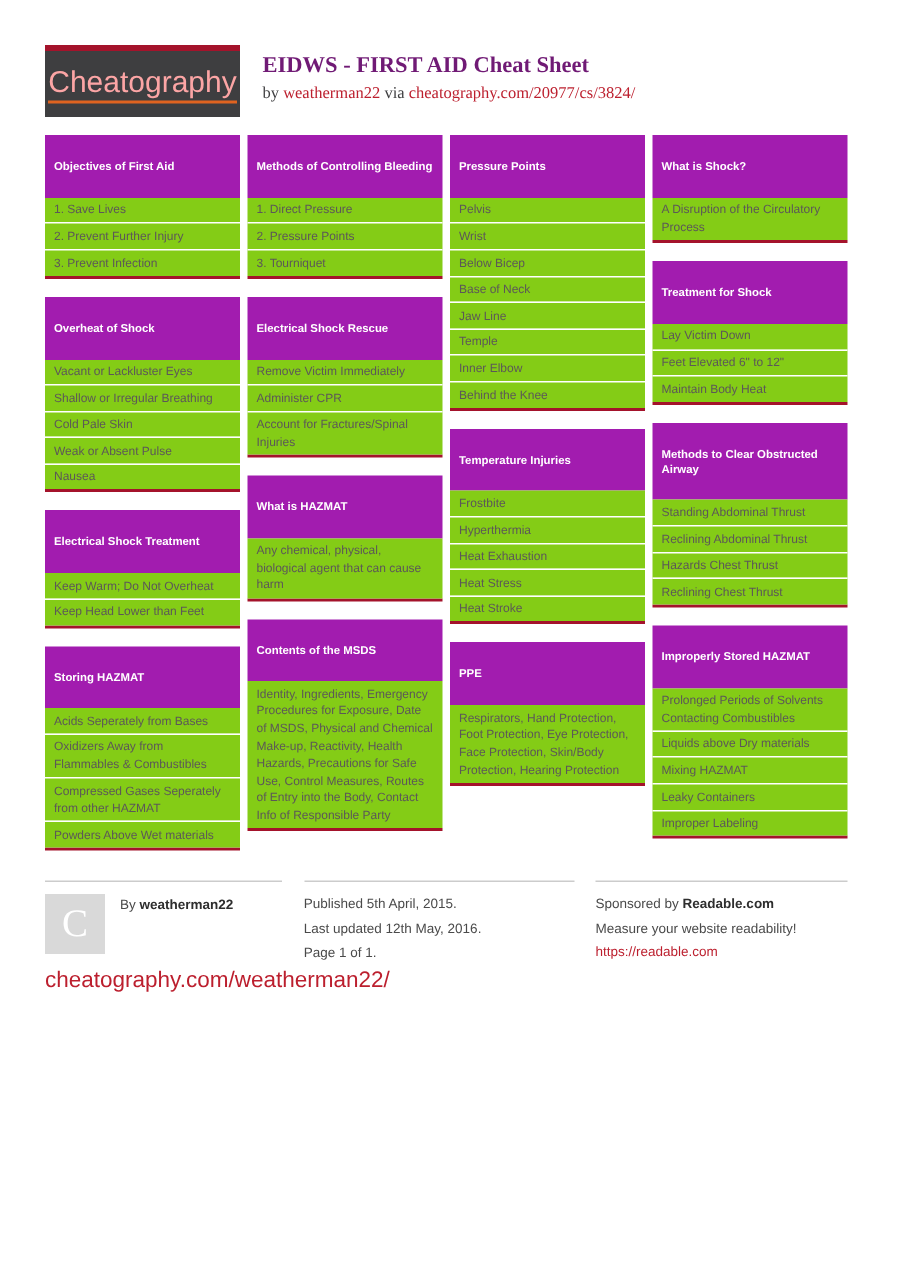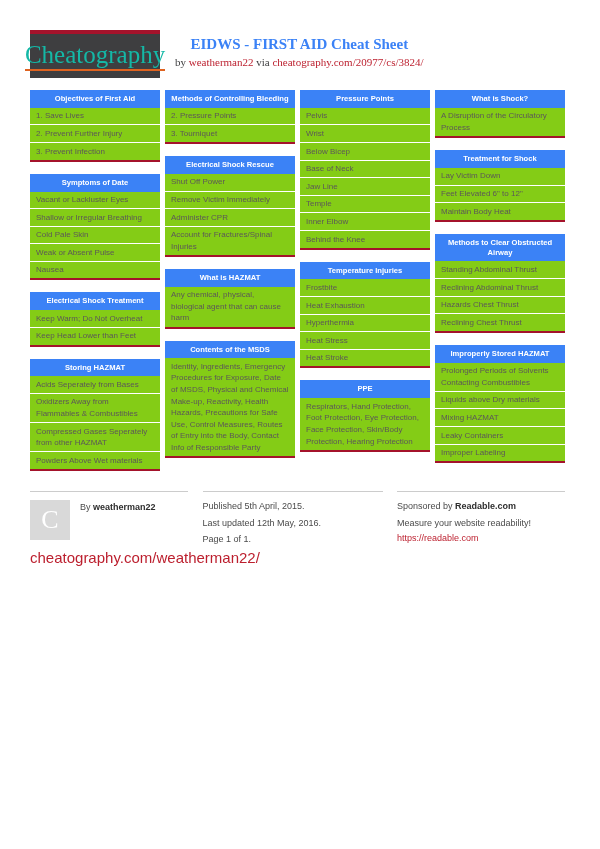--- a/index.html
+++ b/index.html
@@ -16,50 +16,50 @@
   .header { display: flex; align-items: flex-start; margin: 30px 35px 0 30px; }
   .logo-box {
     width: 130px; height: 48px;
     background: #3e3e40;
     border-top: 4px solid #a4132b;
     display: flex; align-items: center; justify-content: center;
     flex: 0 0 auto;
     cursor: pointer;
   }
   .logo-text {
-    font-family: Liberation Serif, serif;
-    color: #14b8a6; font-size: 25px;
+    font-family: Liberation Sans, sans-serif;
+    color: #fca5a5; font-size: 20px;
     border-bottom: 2px solid #df6320;
     padding-bottom: 1px;
     line-height: 1.1;
   }
   .title-block { margin-left: 15px; padding-top: 6px; }
   .page-title {
     font-family: "Liberation Serif", serif;
     font-weight: bold; font-size: 15px;
-    color: #3b82f6; margin: 0 0 3px 0; text-align: center;
+    color: #701a75; margin: 0 0 3px 0;
   }
   .byline {
     font-family: "Liberation Serif", serif;
     font-size: 11px; color: #3f3f41;
   }
   .byline a, .red-link { color: #bc1f2e; text-decoration: none; cursor: pointer; }
 
   
   .grid {
     display: flex; gap: 5px;
     margin: 12px 35px 0 30px;
     align-items: flex-start;
   }
   .col { width: 130px; flex: 0 0 auto; }
   .section { margin-bottom: 12px; border-bottom: 2.5px solid #a4132b; }
   .sec-header {
-    background: #3b82f6; color: #ffffff;
+    background: #a21caf; color: #ffffff;
     font-size: 7.6px; font-weight: bold;
-    padding: 4px 6px; line-height: 1.3; text-align: center;
+    padding: 16px 6px; line-height: 1.3;
   }
   .sec-row {
     background: #84cc16; color: #5c5858;
     font-size: 8px; line-height: 1.45;
     padding: 2.5px 6px;
   }
   .sec-row + .sec-row { border-top: 1.5px solid #ffffff; }
 
   
   .footer {
@@ -105,21 +105,21 @@
 
 <div class="grid">
     <div class="col">
       <section class="section">
         <div class="sec-header">Objectives of First Aid</div>
         <div class="sec-row">1. Save Lives</div>
         <div class="sec-row">2. Prevent Further Injury</div>
         <div class="sec-row">3. Prevent Infection</div>
       </section>
       <section class="section">
-        <div class="sec-header">Symptoms of Date</div>
+        <div class="sec-header">Overheat of Shock</div>
         <div class="sec-row">Vacant or Lackluster Eyes</div>
         <div class="sec-row">Shallow or Irregular Breathing</div>
         <div class="sec-row">Cold Pale Skin</div>
         <div class="sec-row">Weak or Absent Pulse</div>
         <div class="sec-row">Nausea</div>
       </section>
       <section class="section">
         <div class="sec-header">Electrical Shock Treatment</div>
         <div class="sec-row">Keep Warm; Do Not Overheat</div>
         <div class="sec-row">Keep Head Lower than Feet</div>
@@ -128,26 +128,26 @@
         <div class="sec-header">Storing HAZMAT</div>
         <div class="sec-row">Acids Seperately from Bases</div>
         <div class="sec-row">Oxidizers Away from Flammables &amp; Combustibles</div>
         <div class="sec-row">Compressed Gases Seperately from other HAZMAT</div>
         <div class="sec-row">Powders Above Wet materials</div>
       </section>
     </div>
     <div class="col">
       <section class="section">
         <div class="sec-header">Methods of Controlling Bleeding</div>
+        <div class="sec-row">1. Direct Pressure</div>
         <div class="sec-row">2. Pressure Points</div>
         <div class="sec-row">3. Tourniquet</div>
       </section>
       <section class="section">
         <div class="sec-header">Electrical Shock Rescue</div>
-        <div class="sec-row">Shut Off Power</div>
         <div class="sec-row">Remove Victim Immediately</div>
         <div class="sec-row">Administer CPR</div>
         <div class="sec-row">Account for Fractures/Spinal Injuries</div>
       </section>
       <section class="section">
         <div class="sec-header">What is HAZMAT</div>
         <div class="sec-row">Any chemical, physical, biological agent that can cause harm</div>
       </section>
       <section class="section">
         <div class="sec-header">Contents of the MSDS</div>
@@ -162,22 +162,22 @@
         <div class="sec-row">Below Bicep</div>
         <div class="sec-row">Base of Neck</div>
         <div class="sec-row">Jaw Line</div>
         <div class="sec-row">Temple</div>
         <div class="sec-row">Inner Elbow</div>
         <div class="sec-row">Behind the Knee</div>
       </section>
       <section class="section">
         <div class="sec-header">Temperature Injuries</div>
         <div class="sec-row">Frostbite</div>
+        <div class="sec-row">Hyperthermia</div>
         <div class="sec-row">Heat Exhaustion</div>
-        <div class="sec-row">Hyperthermia</div>
         <div class="sec-row">Heat Stress</div>
         <div class="sec-row">Heat Stroke</div>
       </section>
       <section class="section">
         <div class="sec-header">PPE</div>
         <div class="sec-row">Respirators, Hand Protection, Foot Protection, Eye Protection, Face Protection, Skin/Body Protection, Hearing Protection</div>
       </section>
     </div>
     <div class="col">
       <section class="section">

